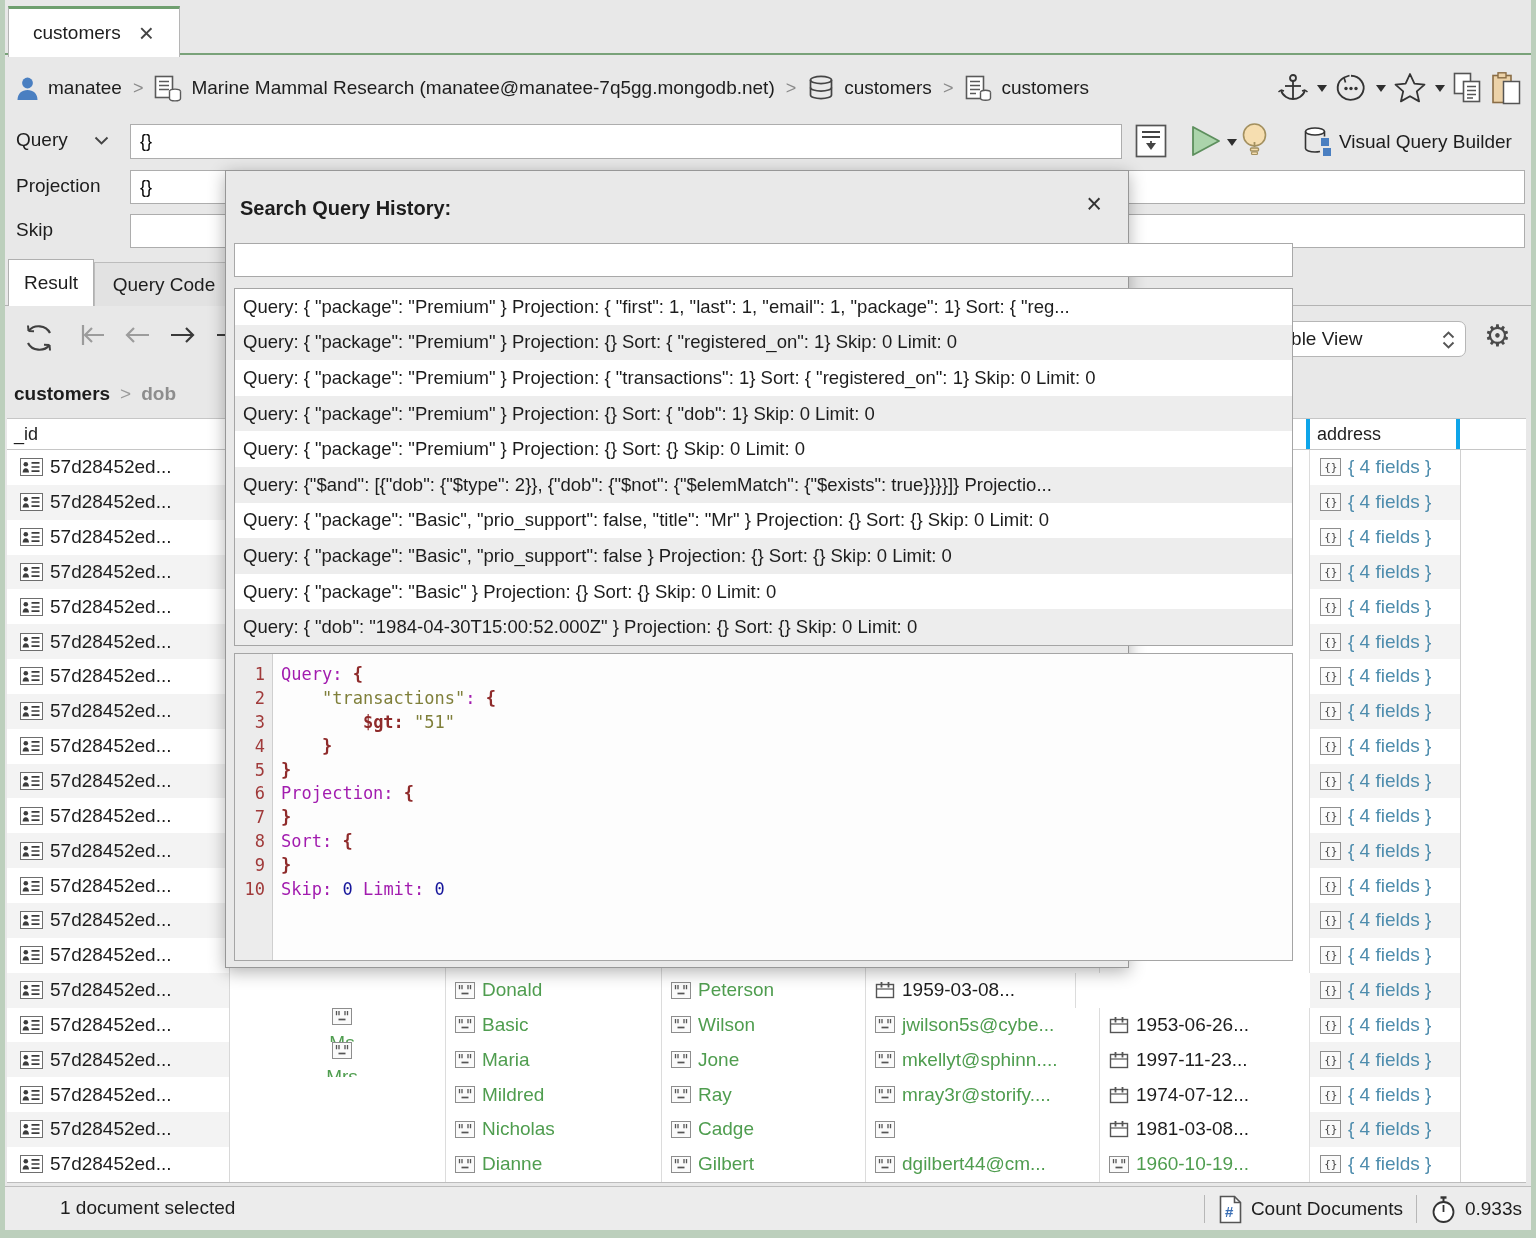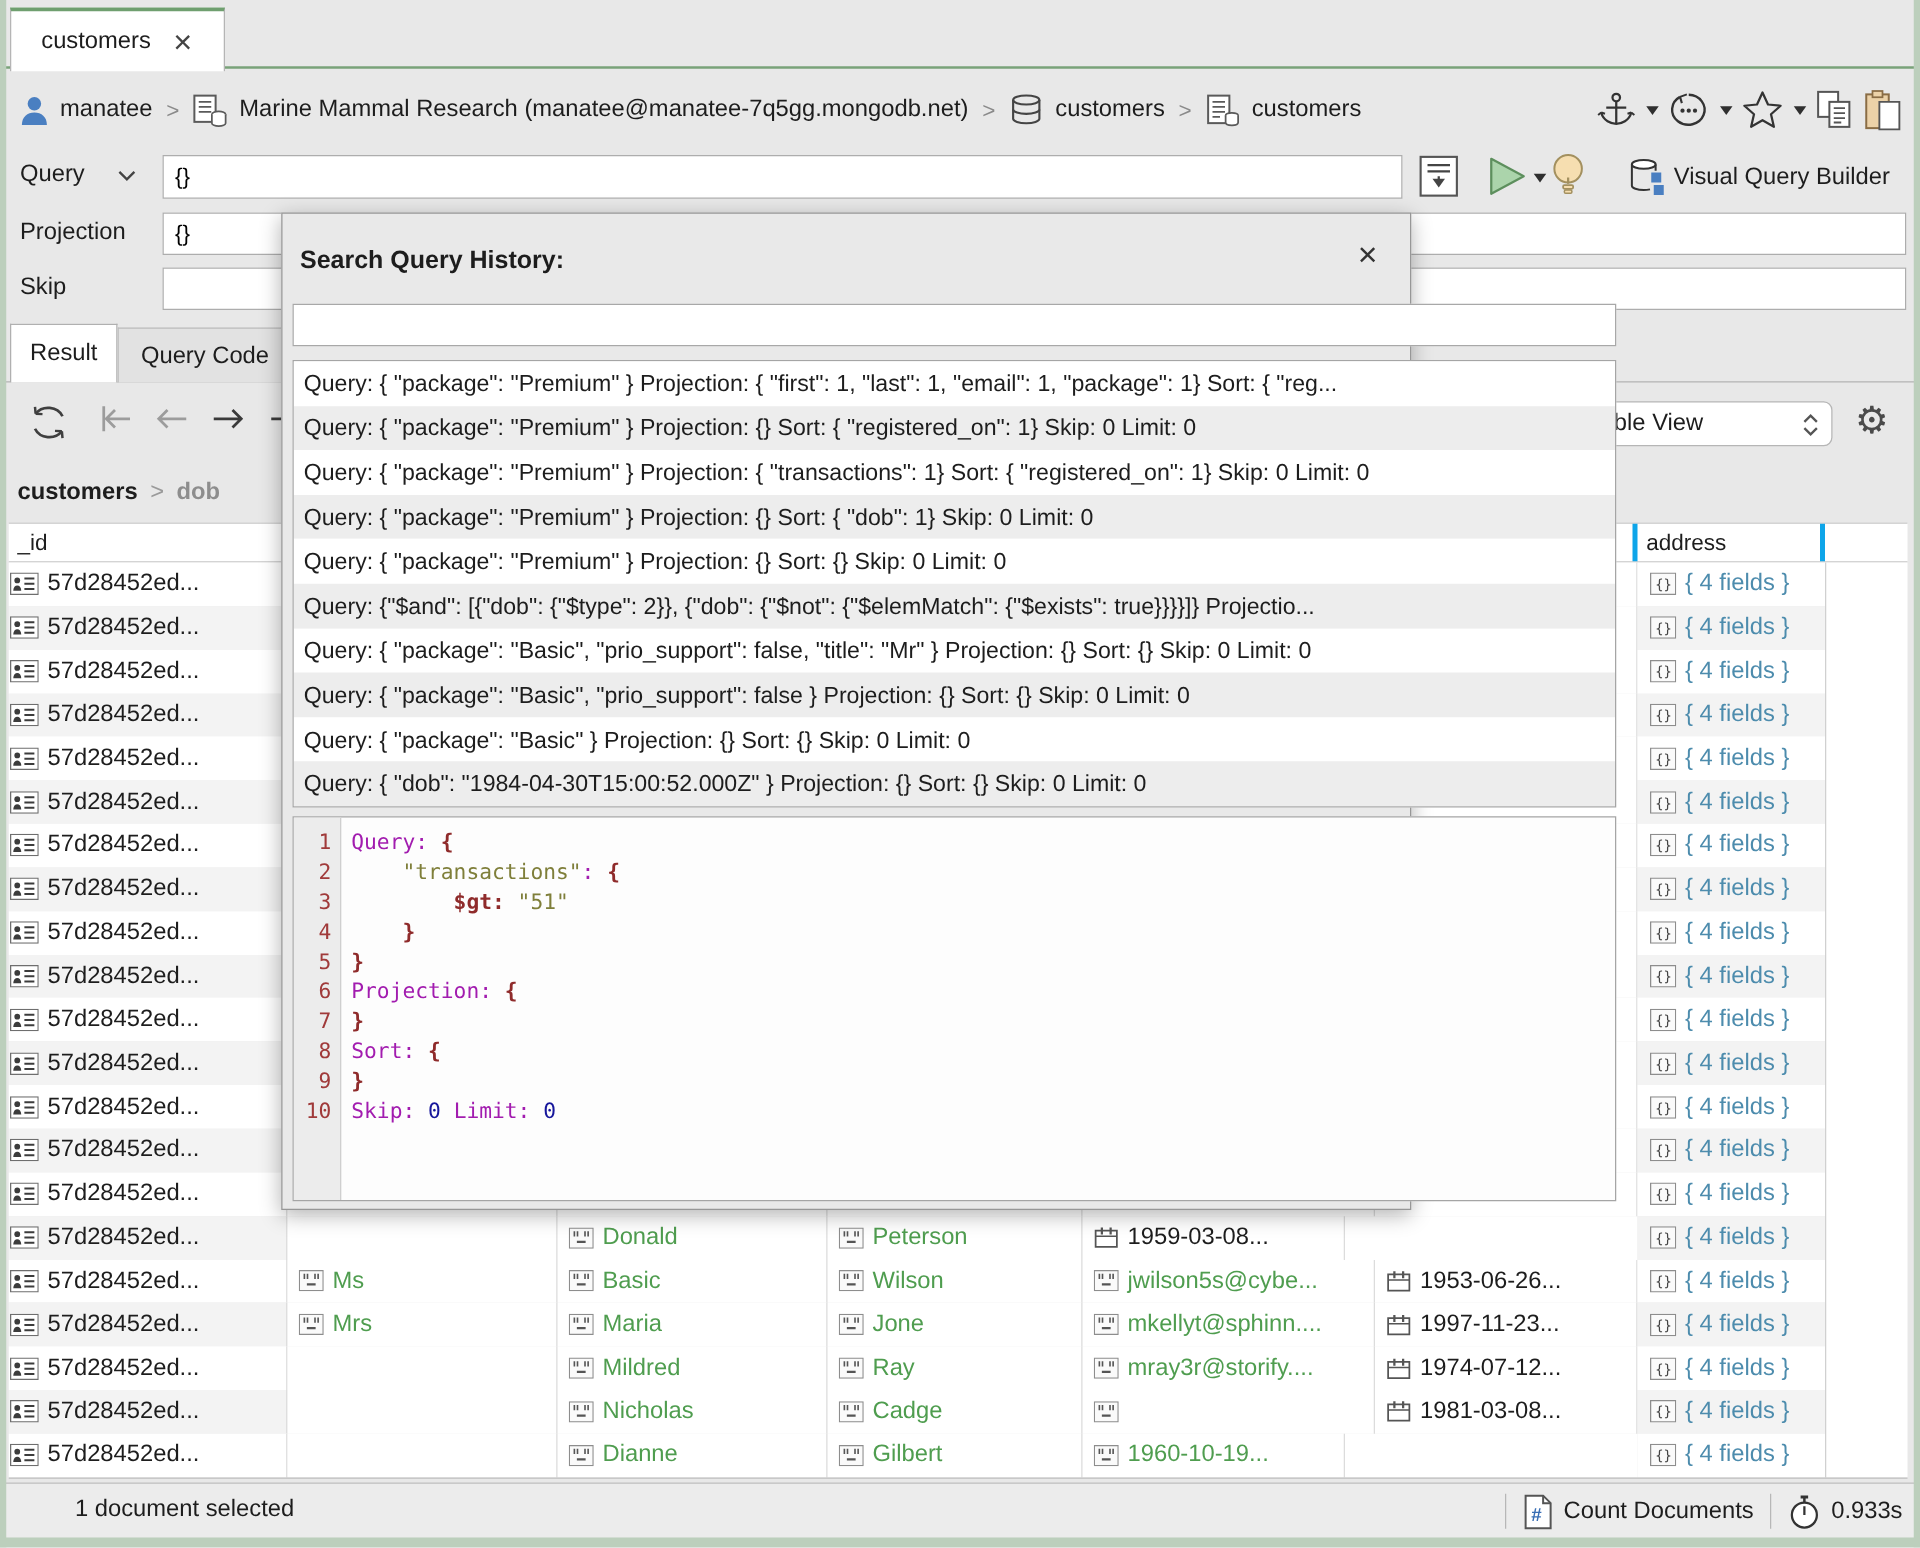--- a/index.html
+++ b/index.html
@@ -67,27 +67,27 @@
   .th-mid { left:223px; width:1080px; }
   .th-addr { left:1303px; width:150px; }
   .th-empty { left:1453px; right:0; width:66px; border-right:none; }
 
   #id-col { position:absolute; left:7px; top:450px; width:223px; }
   #mid-grid { position:absolute; left:230px; top:450px; width:1080px; }
   #addr-col { position:absolute; left:1310px; top:450px; width:150px; }
   #empty-col { position:absolute; left:1460px; top:450px; width:66px; height:732px; background:#fff; border-left:1px solid #d0d0d0; }
   .tbl-bottom { position:absolute; left:7px; right:10px; top:1182px; height:0; border-top:1px solid #bdbdbd; }
 
-  .trow { height:34.857px; display:flex; align-items:center; padding-left:1px; gap:7px; background:#fff; border-right:1px solid #d8d8d8; overflow:hidden; }
+  .trow { height:34.857px; display:flex; align-items:center; padding-left:13px; gap:7px; background:#fff; border-right:1px solid #d8d8d8; overflow:hidden; }
   .trow.alt { background:#f3f3f3; }
   .cellTxt { font-size:19px; color:#1d1d1d; white-space:nowrap; }
   .mrow { height:34.857px; display:flex; background:#fff; }
   .mrow.alt { background:#ffffff; }
   .mcell { height:100%; display:flex; align-items:center; gap:7px; padding-left:9px; border-right:1px solid #dcdcdc; overflow:hidden; }
-  .mc-title { width:216px; } .mc-first { width:216px; } .mc-last { width:204px; } .mc-email { width:234px; } .mc-dob { width:210px; }
+  .mc-title { width:216px;flex-direction:column; } .mc-first { width:216px; } .mc-last { width:204px; } .mc-email { width:234px; } .mc-dob { width:210px; }
   .vstr { font-size:19px; color:#4f9d4f; white-space:nowrap; }
   .vdate { font-size:19px; color:#1d1d1d; white-space:nowrap; }
   .arow { height:34.857px; display:flex; align-items:center; padding-left:10px; gap:7px; background:#fff; overflow:hidden; }
   .arow.alt { background:#f3f3f3; }
   .afields { font-size:19px; color:#4d8cad; white-space:nowrap; }
   .ticon { flex:0 0 auto; }
 
   
   .statusbar { position:absolute; left:0; right:0; top:1186px; height:44px; background:#ececec; border-top:1px solid #bdbdbd; z-index:30; }
   .status-sel { position:absolute; left:60px; top:10px; font-size:19px; }
@@ -779,20 +779,28 @@
         <span class="vstr">Dianne</span>
       </div>
       <div class="mcell mc-last">
         <svg class="ticon" width="20" height="17" viewBox="0 0 20 17">
           <rect x="0.5" y="0.5" width="19" height="16" fill="#fafafa" stroke="#8d8d8d"></rect>
           <path d="M4.5 3v4.2M7 3v4.2M13 3v4.2M15.5 3v4.2" stroke="#555" stroke-width="1.3" fill="none"></path>
           <path d="M6.5 11.5h7" stroke="#555" stroke-width="1.7"></path>
         </svg>
         <span class="vstr">Gilbert</span>
       </div>
+      <div class="mcell mc-email">
+        <svg class="ticon" width="20" height="17" viewBox="0 0 20 17">
+          <rect x="0.5" y="0.5" width="19" height="16" fill="#fafafa" stroke="#8d8d8d"></rect>
+          <path d="M4.5 3v4.2M7 3v4.2M13 3v4.2M15.5 3v4.2" stroke="#555" stroke-width="1.3" fill="none"></path>
+          <path d="M6.5 11.5h7" stroke="#555" stroke-width="1.7"></path>
+        </svg>
+        <span class="vstr">dgilbert44@cm...</span>
+      </div>
       <div class="mcell mc-dob">
         <svg class="ticon" width="20" height="17" viewBox="0 0 20 17">
           <rect x="0.5" y="0.5" width="19" height="16" fill="#fafafa" stroke="#8d8d8d"></rect>
           <path d="M4.5 3v4.2M7 3v4.2M13 3v4.2M15.5 3v4.2" stroke="#555" stroke-width="1.3" fill="none"></path>
           <path d="M6.5 11.5h7" stroke="#555" stroke-width="1.7"></path>
         </svg>
         <span class="vstr">1960-10-19...</span>
       </div>
     </div>
   </div>

